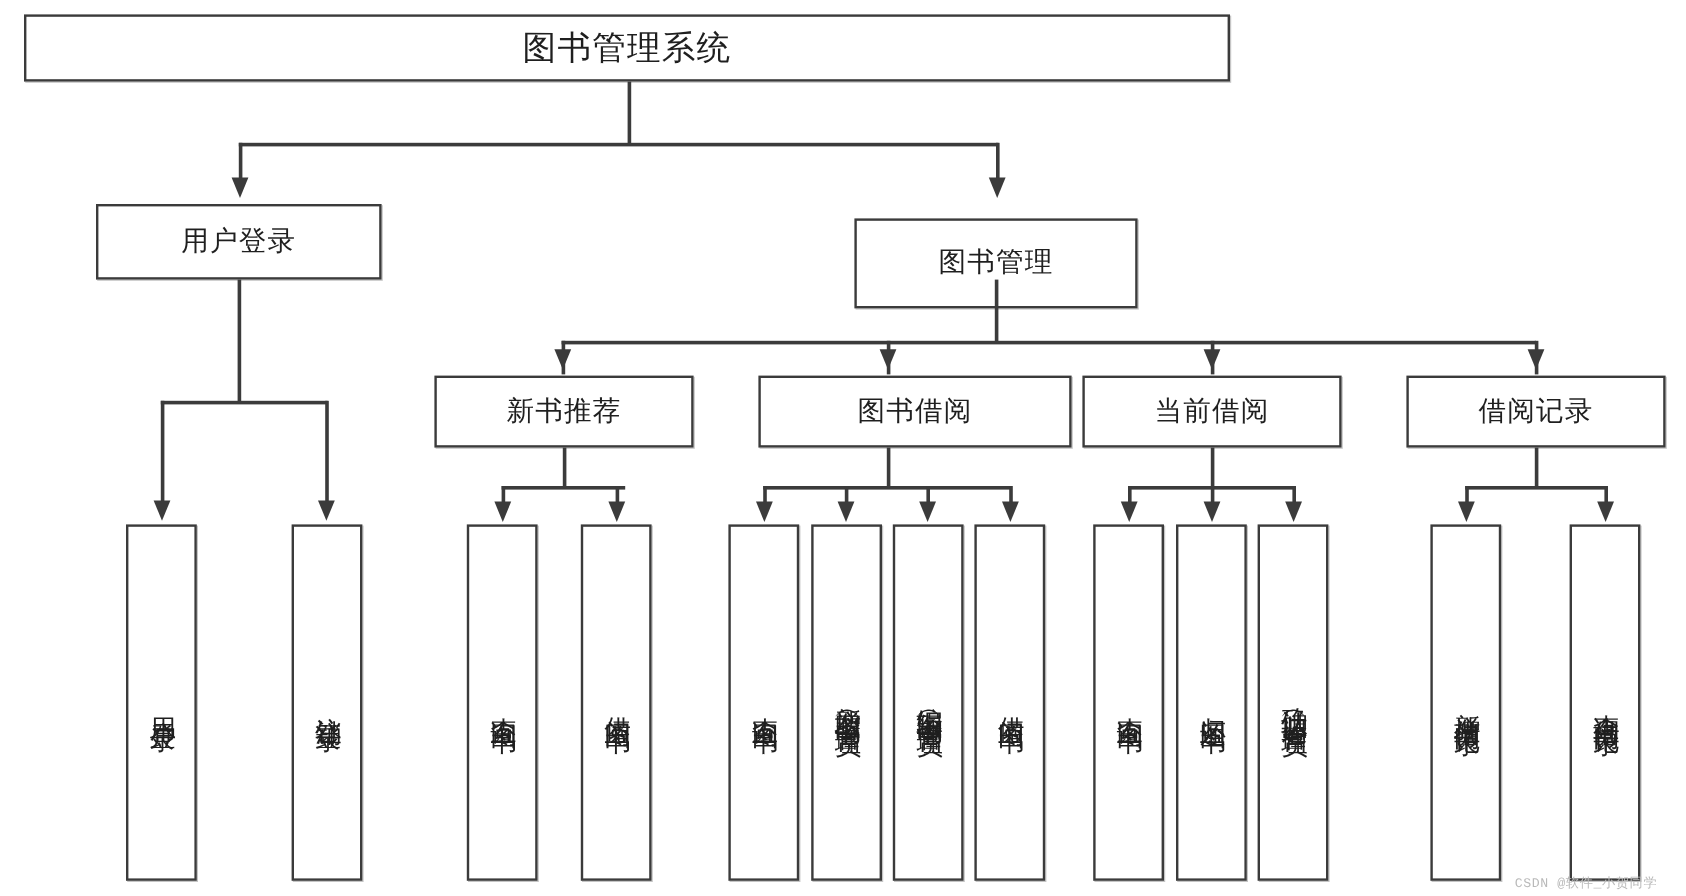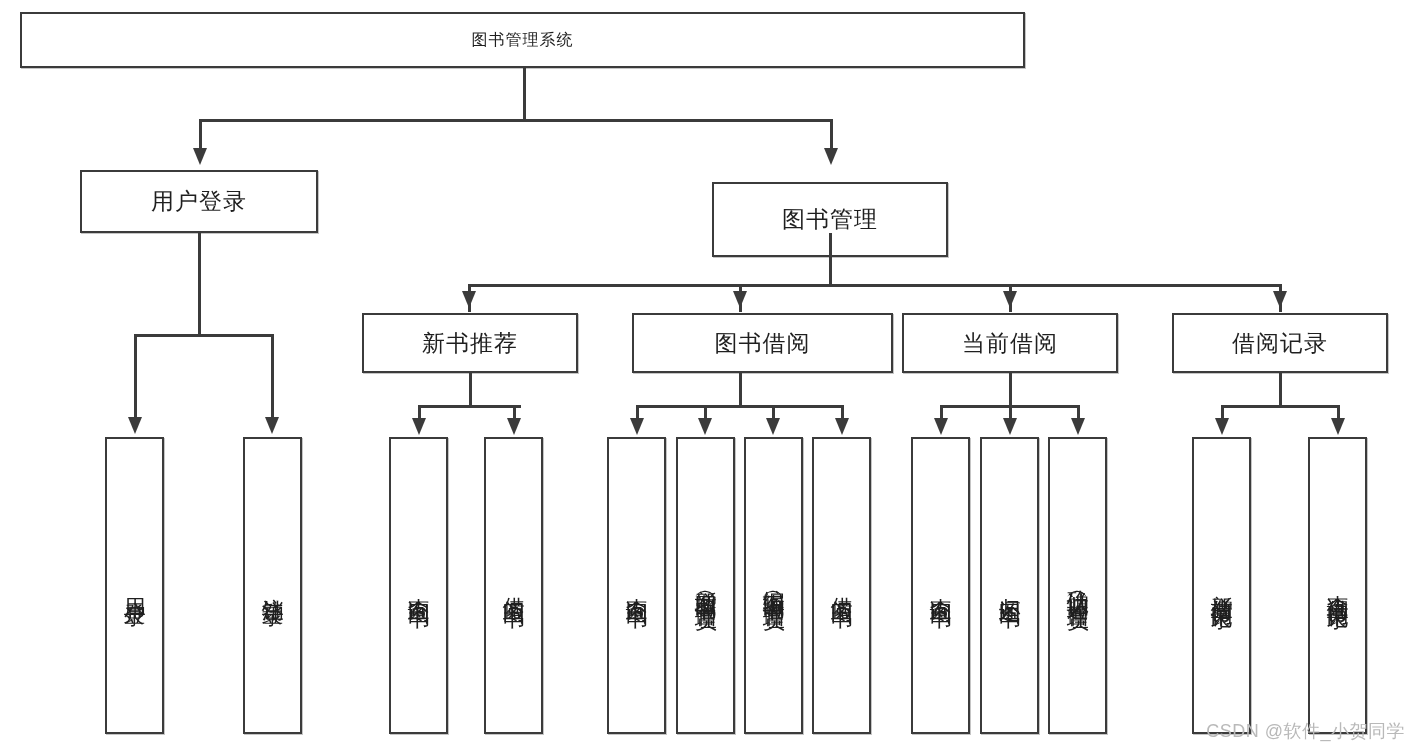--- a/index.html
+++ b/index.html
@@ -30,21 +30,21 @@
     color: #1f1f1f;
     text-align: center;
     box-shadow: 1px 1px 0 rgba(150,150,150,0.55);
   }
   .node.horiz {
     font-size: 23px;
     letter-spacing: 1px;
     line-height: 1.15;
   }
   .node.root {
-    font-size: 16px;
+    font-size: 28px;
   }
   
   .node.vert {
     font-size: 22px;
     letter-spacing: 2px;
   }
   .node.vert .vtext {
     writing-mode: vertical-rl;
     text-orientation: upright;
     line-height: 1.02;
@@ -63,25 +63,25 @@
     position: absolute;
     width: 0;
     height: 0;
     border-left: 7px solid transparent;
     border-right: 7px solid transparent;
     border-top: 17px solid #3b3b3b;
   }
   
   #watermark {
     position: absolute;
-    right: 0;
+    right: 24px;
     bottom: 4px;
-    font-size: 18px;
+    font-size: 11px;
     color: #b9b9b9;
-    font-family: Liberation Sans, sans-serif;
+    font-family: Liberation Mono, monospace;
     letter-spacing: 0.5px;
     white-space: nowrap;
     pointer-events: none;
   }
 </style>
 </head>
 <body>
 
 <div id="canvas">
 

